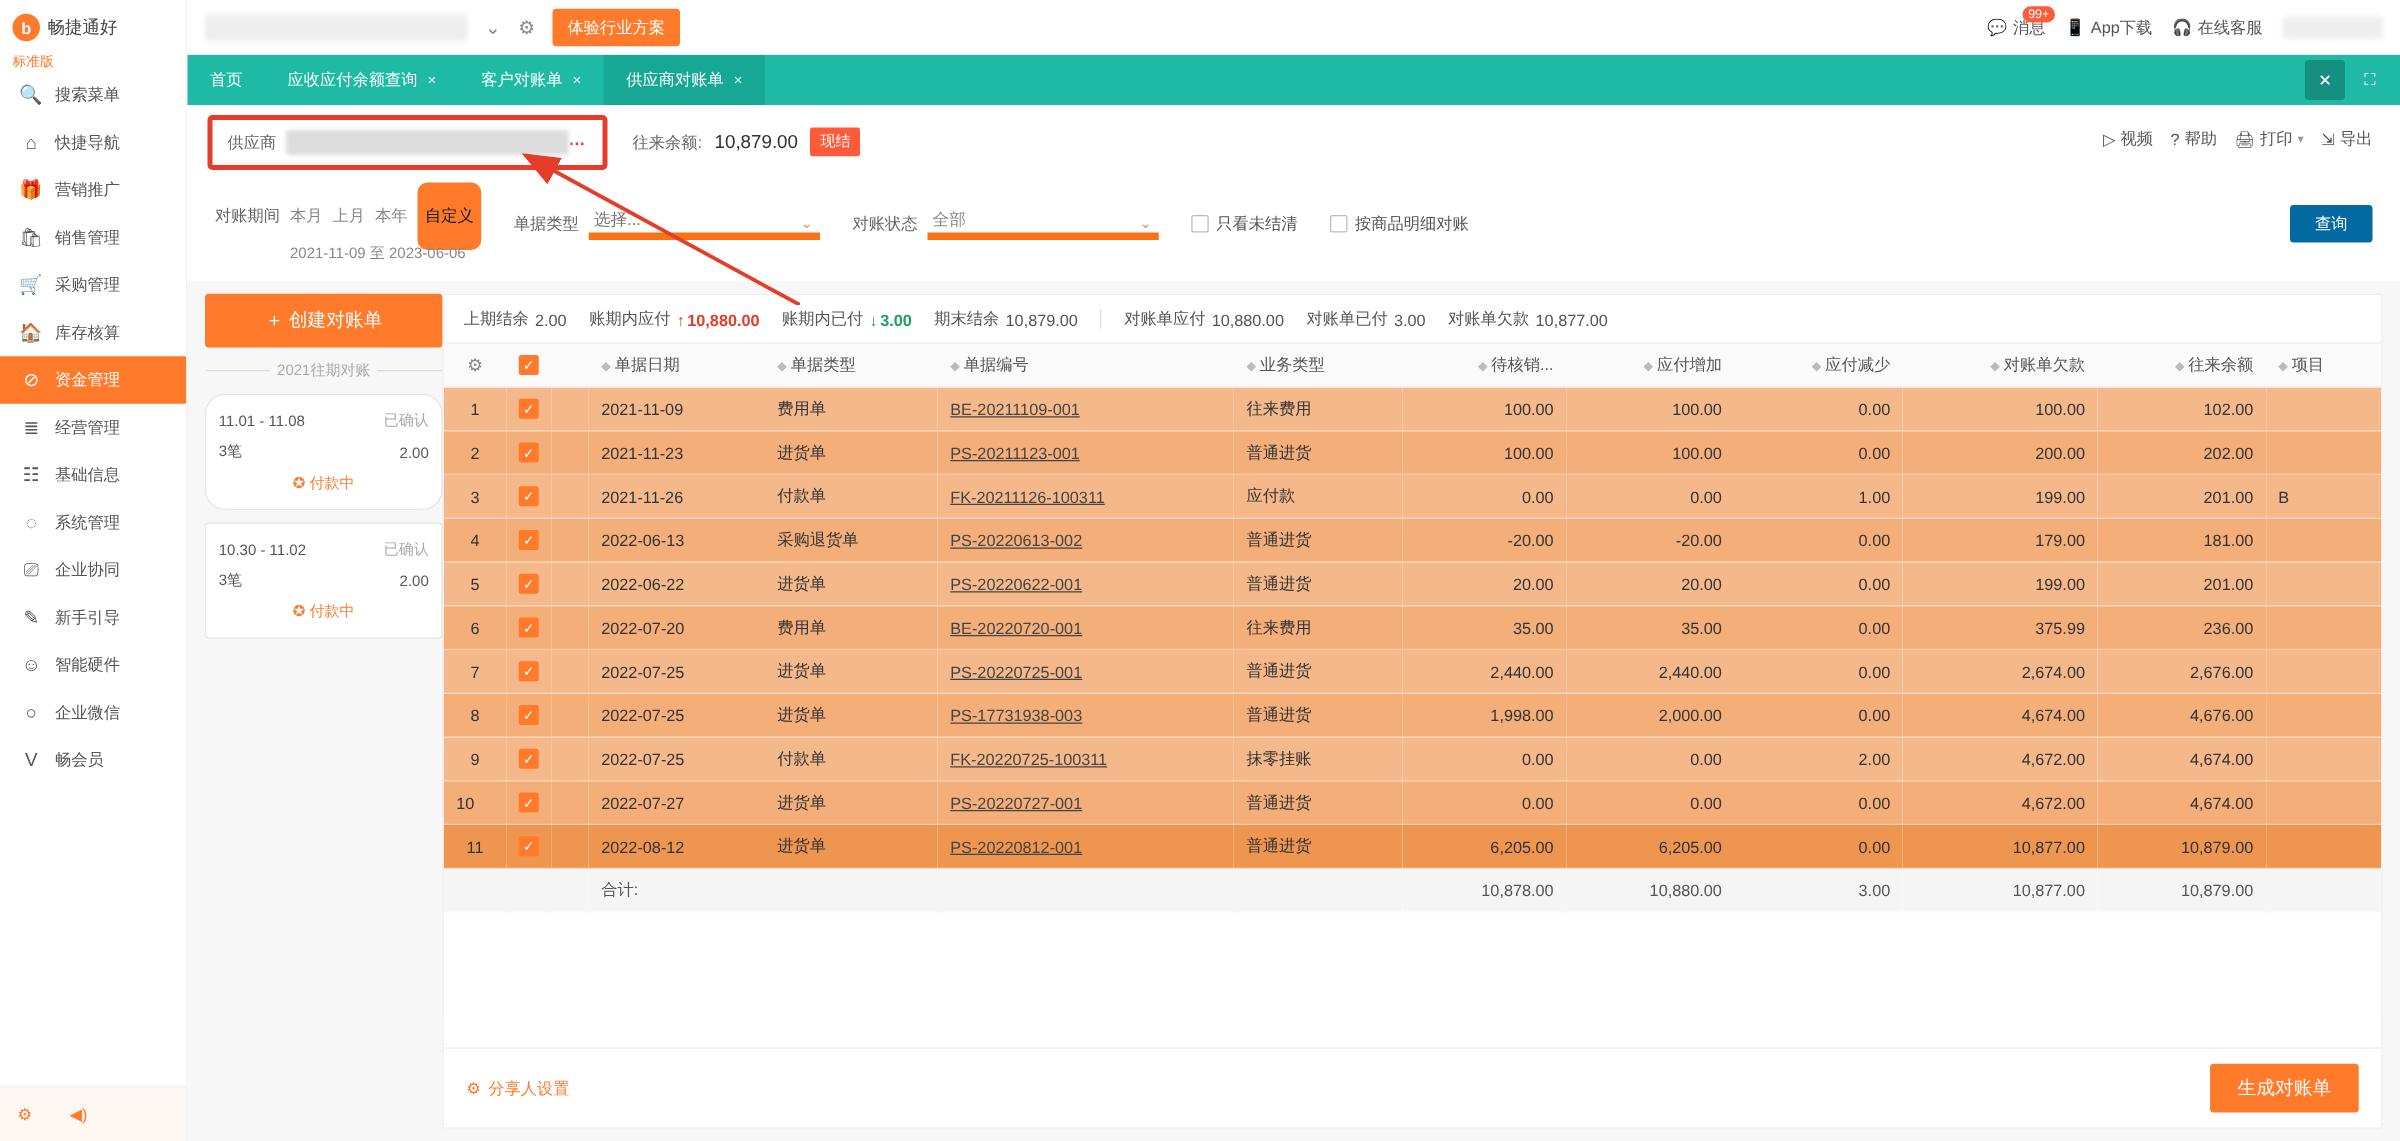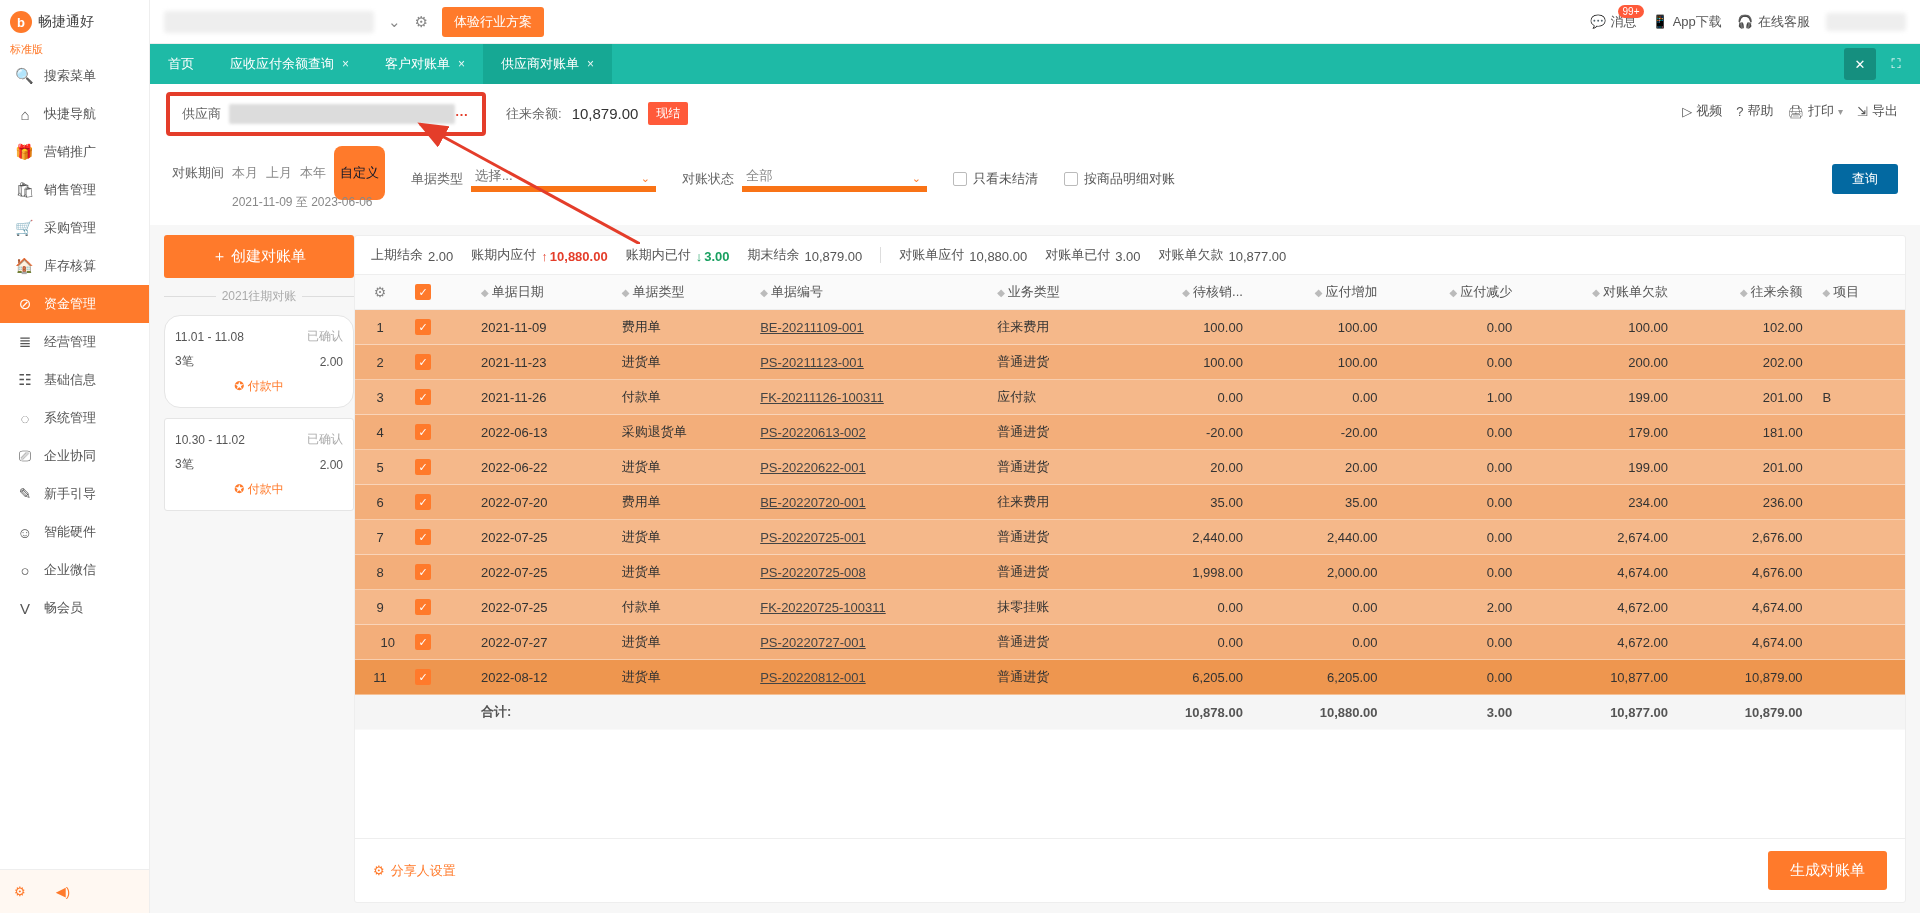--- a/index.html
+++ b/index.html
@@ -77,21 +77,21 @@
 th.num,td.num{text-align:right}
 th .sort{color:#bbb;font-size:10px;margin-right:3px;display:inline-block}
 td{padding:8px 10px;border-bottom:1px solid rgba(255,255,255,.4)}
 tbody tr{background:#f5b88a}
 tbody tr:nth-child(even){background:#f3ae7a}
 tbody tr.last{background:#ee964f}
 td a{color:#444;text-decoration:underline;cursor:pointer}
 .chk-cell{width:34px;text-align:center}
 .chk-box{display:inline-flex;width:16px;height:16px;background:#ff7a2b;color:#fff;align-items:center;justify-content:center;border-radius:2px;font-size:11px}
 .gear{color:#888;font-size:14px}
-tfoot td{background:#f5f5f5;color:#555;font-weight:700}
+tfoot td{background:#f5f5f5;color:#555;font-weight:400}
 .footer-bar{display:flex;align-items:center;padding:12px 18px;border-top:1px solid #eee}
 .share{color:#ff7a2b;display:flex;align-items:center;gap:6px;cursor:pointer}
 .gen-btn{margin-left:auto;background:#ff7a2b;color:#fff;border:none;padding:10px 22px;font-size:15px;border-radius:3px;cursor:pointer}
 .arrow-annot{position:absolute;pointer-events:none;z-index:50}
 </style>
 </head>
 <body>
 
 <div class="app">
   <div class="sidebar">
@@ -458,21 +458,21 @@
                     <td style="text-align:center">6</td>
                     <td class="chk-cell"><span class="chk-box">✓</span></td>
                     <td></td>
                     <td>2022-07-20</td>
                     <td>费用单</td>
                     <td><a>BE-20220720-001</a></td>
                     <td>往来费用</td>
                     <td class="num">35.00</td>
                     <td class="num">35.00</td>
                     <td class="num">0.00</td>
-                    <td class="num">234.00</td>
+                    <td class="num">375.99</td>
                     <td class="num">236.00</td>
                     <td></td>
                   </tr>
                   <tr>
                     <td style="text-align:center">7</td>
                     <td class="chk-cell"><span class="chk-box">✓</span></td>
                     <td></td>
                     <td>2022-07-25</td>
                     <td>进货单</td>
                     <td><a>PS-20220725-001</a></td>
@@ -483,21 +483,21 @@
                     <td class="num">2,674.00</td>
                     <td class="num">2,676.00</td>
                     <td></td>
                   </tr>
                   <tr>
                     <td style="text-align:center">8</td>
                     <td class="chk-cell"><span class="chk-box">✓</span></td>
                     <td></td>
                     <td>2022-07-25</td>
                     <td>进货单</td>
-                    <td><a>PS-20220725-008</a></td>
+                    <td><a>PS-17731938-003</a></td>
                     <td>普通进货</td>
                     <td class="num">1,998.00</td>
                     <td class="num">2,000.00</td>
                     <td class="num">0.00</td>
                     <td class="num">4,674.00</td>
                     <td class="num">4,676.00</td>
                     <td></td>
                   </tr>
                   <tr>
                     <td style="text-align:center">9</td>
@@ -508,21 +508,21 @@
                     <td><a>FK-20220725-100311</a></td>
                     <td>抹零挂账</td>
                     <td class="num">0.00</td>
                     <td class="num">0.00</td>
                     <td class="num">2.00</td>
                     <td class="num">4,672.00</td>
                     <td class="num">4,674.00</td>
                     <td></td>
                   </tr>
                   <tr>
-                    <td style="text-align:right">10</td>
+                    <td style="text-align:left">10</td>
                     <td class="chk-cell"><span class="chk-box">✓</span></td>
                     <td></td>
                     <td>2022-07-27</td>
                     <td>进货单</td>
                     <td><a>PS-20220727-001</a></td>
                     <td>普通进货</td>
                     <td class="num">0.00</td>
                     <td class="num">0.00</td>
                     <td class="num">0.00</td>
                     <td class="num">4,672.00</td>

